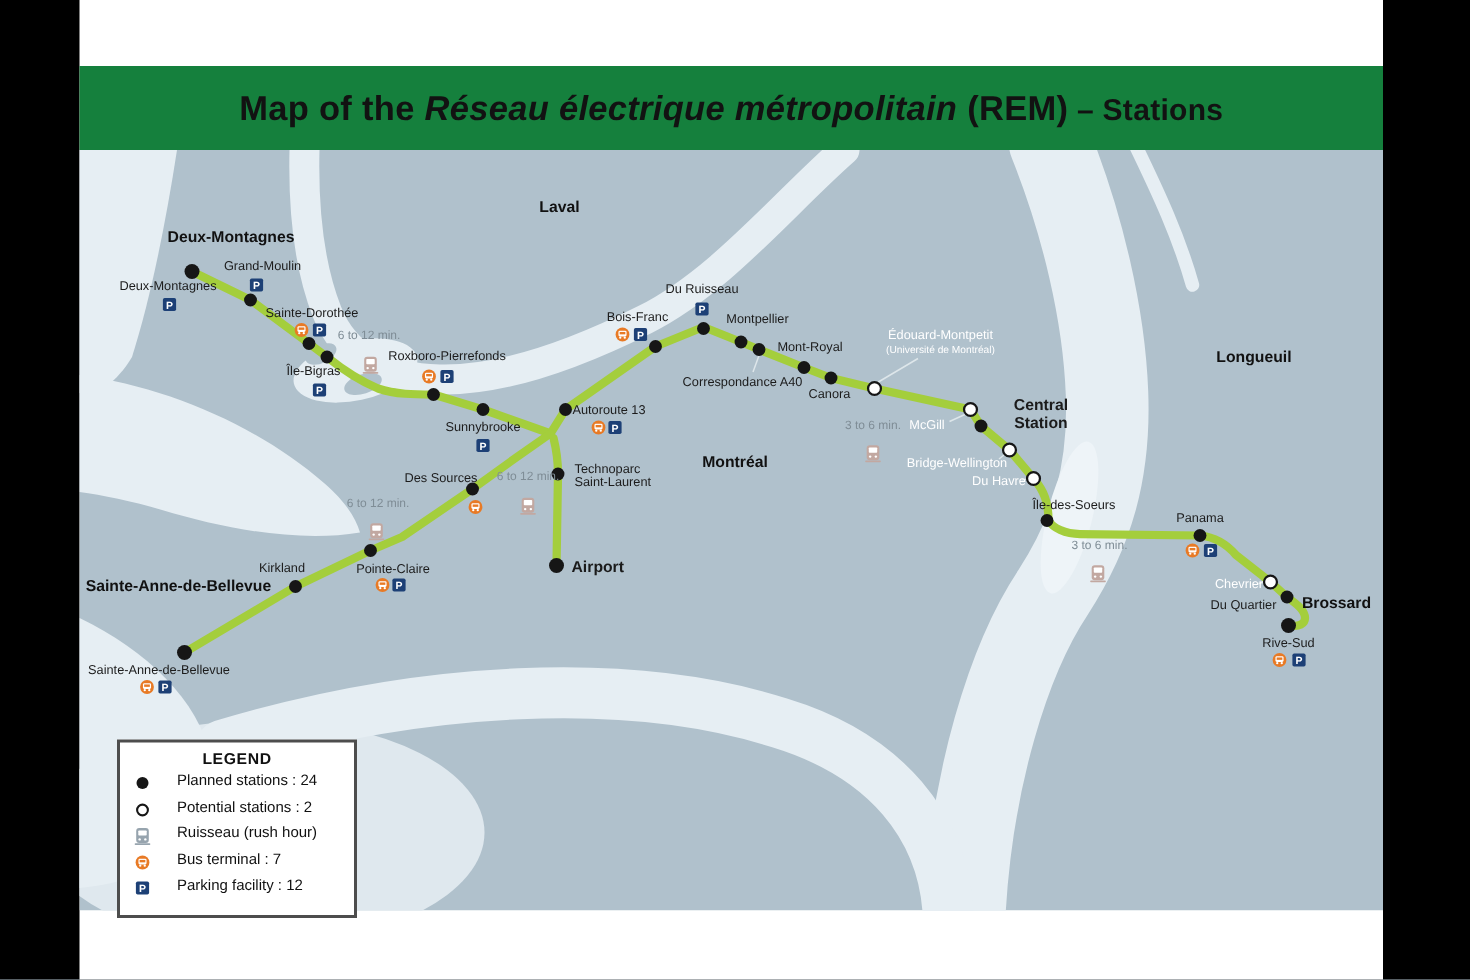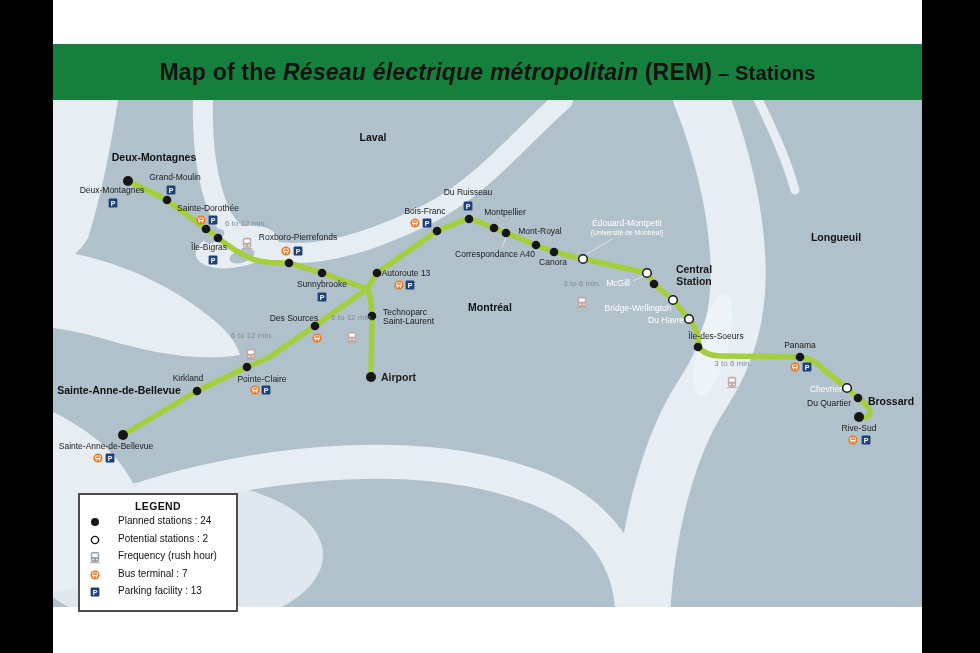--- a/index.html
+++ b/index.html
@@ -323,34 +323,34 @@
       <span>Potential stations : 2</span>
     </div>
     <div class="legend-item">
       <svg class="licon" viewBox="0 0 14 14">
           <rect x="2.8" y="2" width="8.4" height="10" rx="2" fill="#97a4ae"></rect>
           <rect x="4.2" y="3.6" width="5.6" height="3.4" rx="0.5" fill="#fff"></rect>
           <circle cx="5.1" cy="9.6" r="0.8" fill="#fff"></circle>
           <circle cx="8.9" cy="9.6" r="0.8" fill="#fff"></circle>
           <rect x="1.7999999999999998" y="12.2" width="10.4" height="1.1" rx="0.5" fill="#97a4ae"></rect>
         </svg>
-      <span>Frequency (rush hour)</span>
+      <span>Ruisseau (rush hour)</span>
     </div>
     <div class="legend-item">
       <svg class="licon" viewBox="0 0 14 14">
           <circle cx="7" cy="7" r="4.6" fill="#e87a25"></circle>
           <rect x="4.3" y="4.5" width="5.4" height="3.8" rx="0.9" fill="#fff"></rect>
           <rect x="5.1" y="5.3" width="3.8" height="1.6" fill="#e87a25"></rect>
           <circle cx="5.5" cy="9.1" r="0.75" fill="#fff"></circle>
           <circle cx="8.5" cy="9.1" r="0.75" fill="#fff"></circle>
         </svg>
       <span>Bus terminal : 7</span>
     </div>
     <div class="legend-item">
       <svg class="licon" viewBox="0 0 14 14">
           <rect x="2.5999999999999996" y="2.5999999999999996" width="8.8" height="8.8" rx="1.2" fill="#1d4076"></rect>
           <text x="7" y="9.8" text-anchor="middle" font-size="7" font-weight="bold" fill="#fff">P</text>
         </svg>
-      <span>Parking facility : 13</span>
+      <span>Parking facility : 12</span>
     </div>
   </div>
 
 </div>
 
 </body></html>

